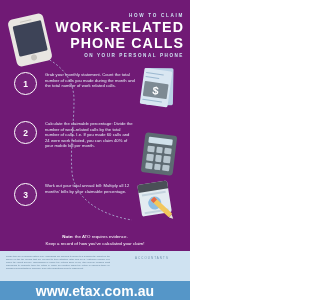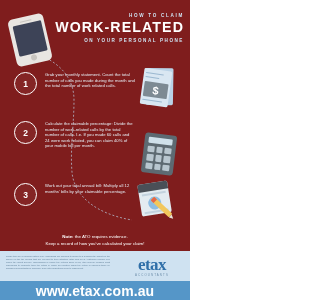--- a/index.html
+++ b/index.html
@@ -8,21 +8,21 @@
     background: #ffffff;
   }
   body {
     font-family: "Liberation Sans", sans-serif;
   }
   .poster {
     position: relative;
     width: 190px;
     height: 300px;
     overflow: hidden;
-    background: #7f1d1d;
+    background: #701a75;
   }
 
   
   .header {
     position: absolute;
     top: 0; left: 0;
     width: 190px;
     height: 62px;
   }
   .title-block {
@@ -361,20 +361,21 @@
   <div class="header">
     <div class="phone-ill">
       <div class="phone-body"></div>
       <div class="phone-speaker"></div>
       <div class="phone-screen"></div>
       <div class="phone-home"></div>
     </div>
     <div class="title-block">
       <div class="kicker">HOW TO CLAIM</div>
       <div class="title-main">WORK-RELATED</div>
+      <div class="title-main">PHONE CALLS</div>
       <div class="subkicker">ON YOUR PERSONAL PHONE</div>
     </div>
   </div>
 
   <div class="step" id="step1">
     <div class="step-circle">1</div>
     <div class="step-text">Grab your monthly statement. Count the total number of calls you made during the month and the total number of work related calls.</div>
   </div>
 
   <div class="ico-statement">
@@ -431,21 +432,20 @@
   <div class="note">
     <div>
       <b>Note:</b><span> the ATO requires evidence.</span>
     </div>
     <div>Keep a record of how you've calculated your claim!</div>
   </div>
 
   <div class="footer">
     <div class="disclaimer">These tips are of general nature only. Individuals are advised to speak to a qualified tax agent for tax advice on the tax breaks that are relevant to their situation. Etax.com.au is Australia's number one online tax agent service. Specialising in online tax returns since 1998, etax.com.au enables most individuals to complete their tax return in under 15 minutes. Each tax return is checked twice by qualified accountants for accuracy and extra deductions prior to lodgement.</div>
     <div class="logo">
-      <div class="logo-word">etax</div>
       <div class="logo-sub">ACCOUNTANTS</div>
     </div>
   </div>
 
   <div class="urlbar">
     <span>www.etax.com.au</span>
   </div>
 
 </div>
 

